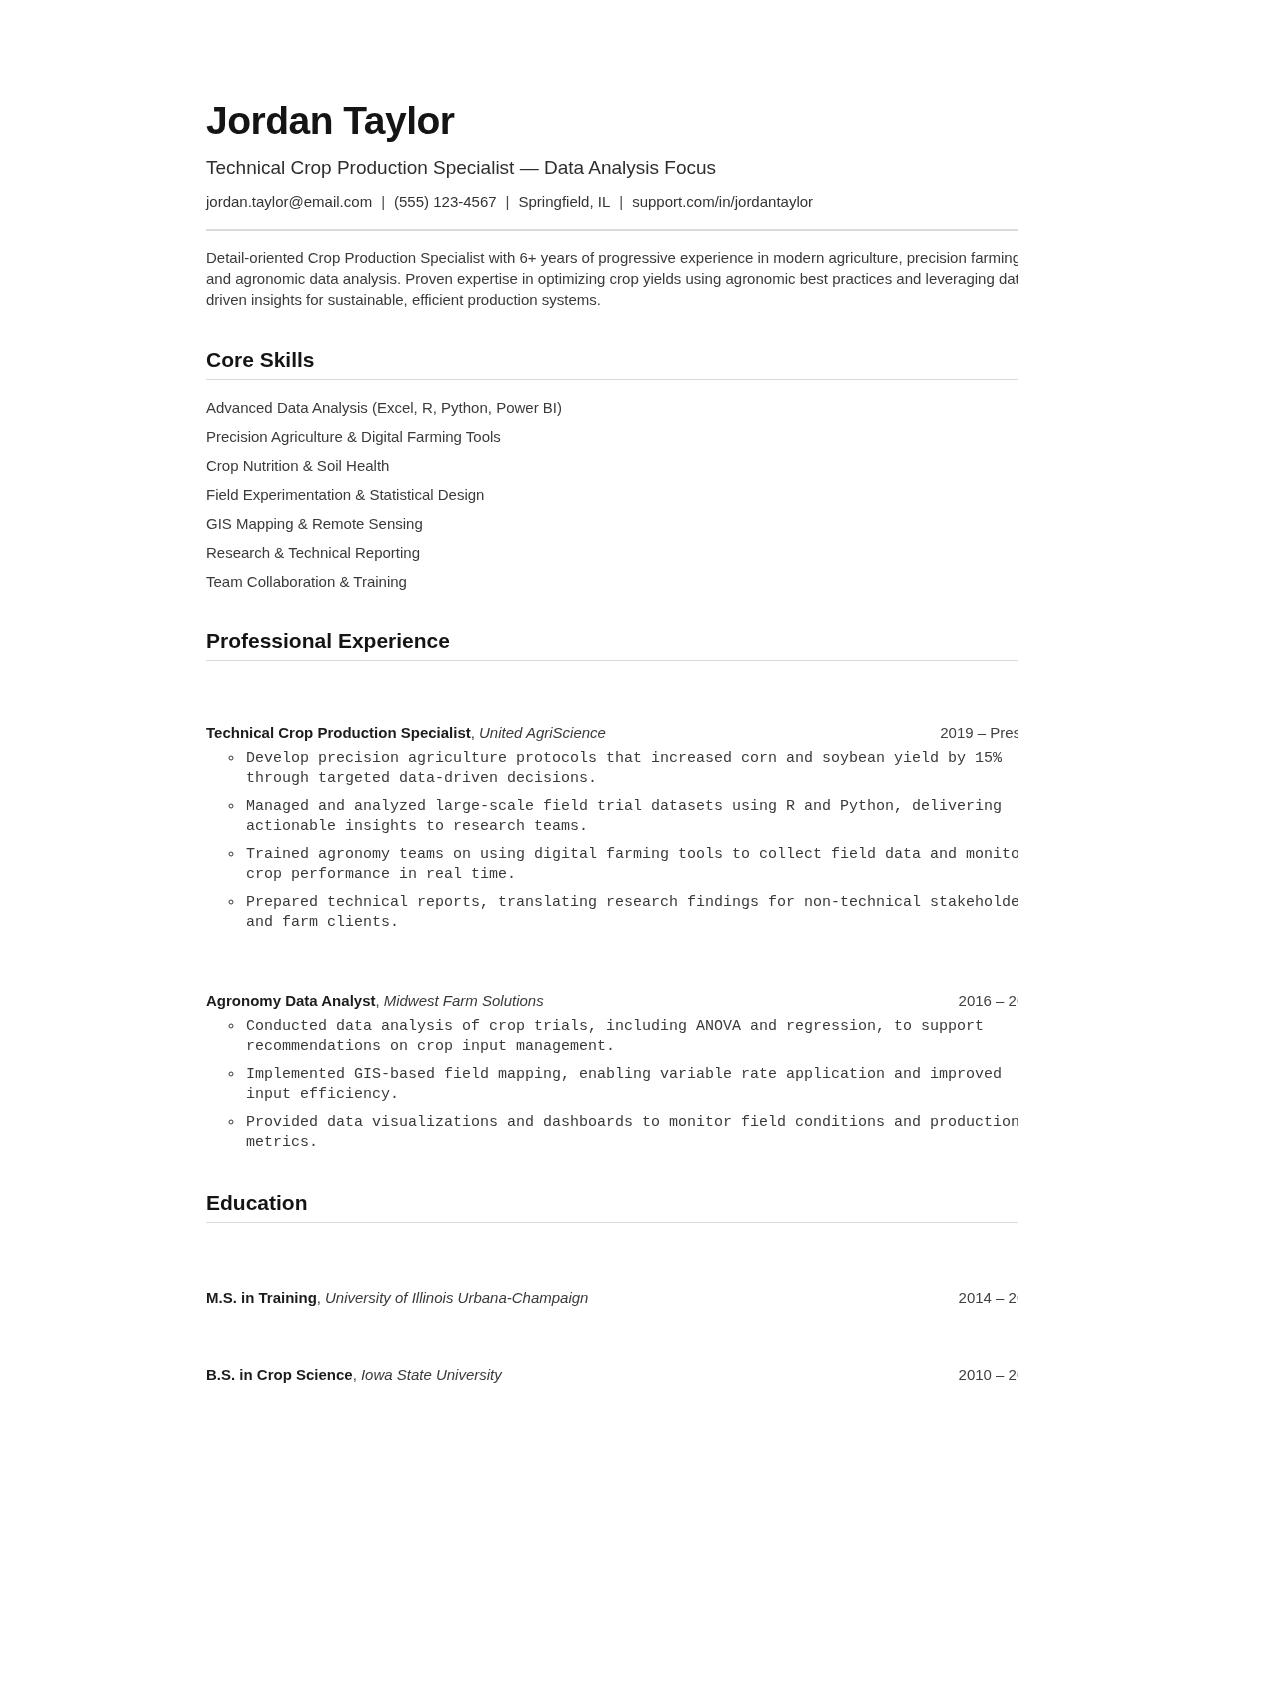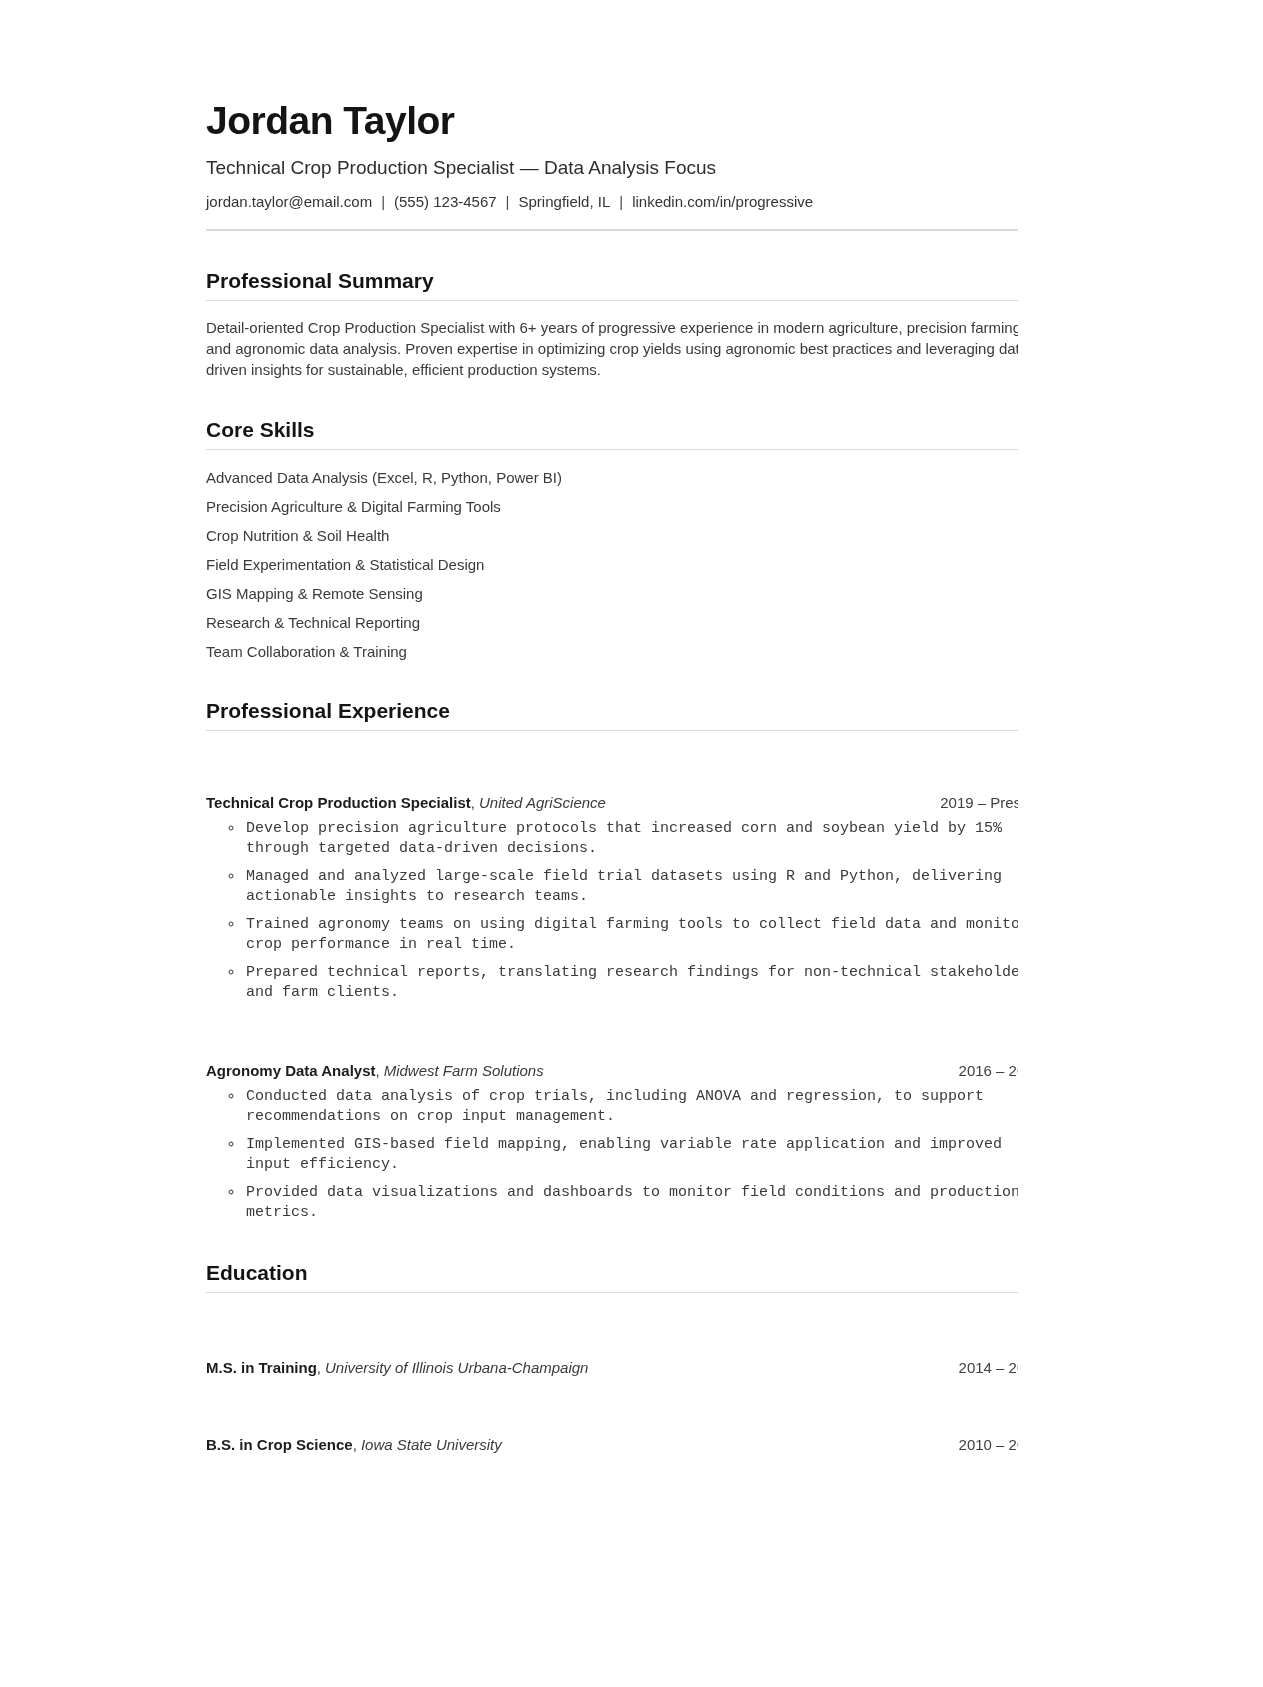--- a/index.html
+++ b/index.html
@@ -58,27 +58,26 @@
 </head>
 <body>
 
 <div class="page">
   <div class="content">
 
     <header>
       <h1 class="name">Jordan Taylor</h1>
       <div class="subtitle">Technical Crop Production Specialist — Data Analysis Focus</div>
       <div class="contact">
-        <span>jordan.taylor@email.com</span><span class="pipe">|</span><span>(555) 123-4567</span><span class="pipe">|</span><span>Springfield, IL</span><span class="pipe">|</span><span>linkedin.com/in/progressive</span>
+        <span>jordan.taylor@email.com</span><span class="pipe">|</span><span>(555) 123-4567</span><span class="pipe">|</span><span>Springfield, IL</span><span class="pipe">|</span><span>support.com/in/jordantaylor</span>
       </div>
       <hr class="top-rule">
     </header>
 
     <section>
-      <h2>Professional Summary</h2>
       <p class="summary-text">Detail-oriented Crop Production Specialist with 6+ years of progressive experience in modern agriculture, precision farming, and agronomic data analysis. Proven expertise in optimizing crop yields using agronomic best practices and leveraging data-driven insights for sustainable, efficient production systems.</p>
     </section>
 
     <section>
       <h2>Core Skills</h2>
       <ul class="skills-list">
         <li>Advanced Data Analysis (Excel, R, Python, Power BI)</li>
         <li>Precision Agriculture &amp; Digital Farming Tools</li>
         <li>Crop Nutrition &amp; Soil Health</li>
         <li>Field Experimentation &amp; Statistical Design</li>

